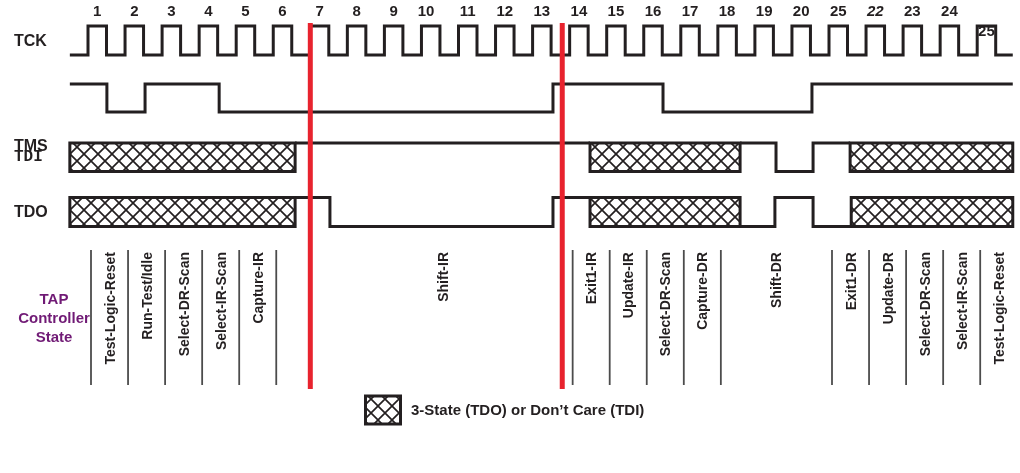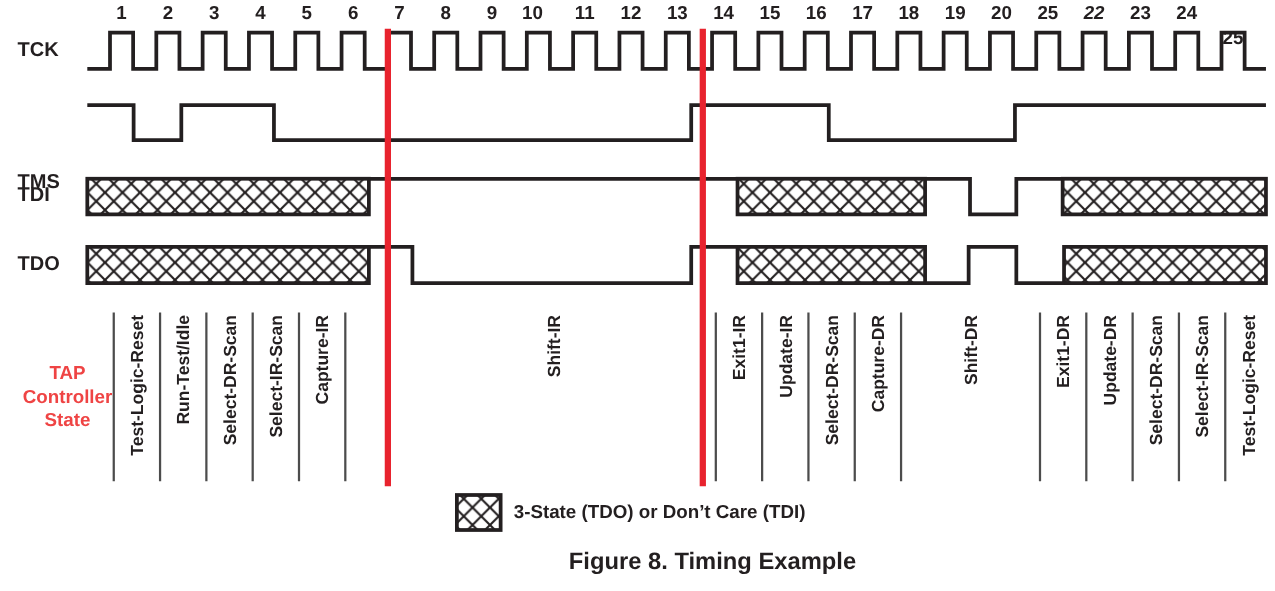--- a/index.html
+++ b/index.html
@@ -11,21 +11,21 @@
   .sig-label{
     position:absolute; left:14px; width:50px;
     font:bold 16px "Liberation Sans", sans-serif; color:#231f20;
   }
   .num{
     position:absolute; top:2px; width:28px; text-align:center;
     font:bold 15px "Liberation Sans", sans-serif; color:#231f20;
   }
   .tap-title{
     position:absolute; left:16px; top:289px; width:76px; text-align:center;
-    font:bold 15px "Liberation Sans", sans-serif; line-height:19px; color:#ef4444;
+    font:bold 15px "Liberation Sans", sans-serif; line-height:19px; color:#701a75;
   }
   .tdi-note{
     position:absolute; left:376px; top:146px; width:110px;
     font:bold 16px "Liberation Serif", serif; letter-spacing:1px; color:#e83b48;
   }
   .legend-label{
     position:absolute; left:411px; top:401px; width:320px;
     font:bold 15px "Liberation Sans", sans-serif; color:#231f20;
   }
   .caption{
@@ -93,21 +93,21 @@
         <text x="1003.7249999999999" y="252" text-anchor="end" transform="rotate(-90 1003.7249999999999 252)" class="state-label">Test-Logic-Reset</text>
         <rect x="307.79999999999995" y="23" width="5" height="366" fill="#e8232e"></rect>
         <rect x="559.74" y="23" width="5" height="366" fill="#e8232e"></rect>
         <rect x="365.5" y="396" width="35" height="28" fill="url(#xh)" stroke="#231f20" stroke-width="3"></rect>
       </g>
   </svg>
 
   <div id="html-layer">
       <div class="sig-label" style="top: 31.5px;">TCK</div>
       <div class="sig-label" style="top: 89px; margin-top: 48px;">TMS</div>
-      <div class="sig-label" style="top: 148.25px;">TDI</div>
+      <div class="sig-label" style="top: 148.25px; font-family: Liberation Mono, monospace;">TDI</div>
       <div class="sig-label" style="top: 203px;">TDO</div>
       <div class="num" style="left: 83.25px;">1</div>
       <div class="num" style="left: 120.3px;">2</div>
       <div class="num" style="left: 157.35px;">3</div>
       <div class="num" style="left: 194.4px;">4</div>
       <div class="num" style="left: 231.45px;">5</div>
       <div class="num" style="left: 268.5px;">6</div>
       <div class="num" style="left: 305.55px;">7</div>
       <div class="num" style="left: 342.6px;">8</div>
       <div class="num" style="left: 379.65px;">9</div>
@@ -124,14 +124,13 @@
       <div class="num" style="left: 787.2px;">20</div>
       <div class="num" style="left: 824.25px;">25</div>
       <div class="num" style="left: 861.3px; font-style: italic;">22</div>
       <div class="num" style="left: 898.35px;">23</div>
       <div class="num" style="left: 935.4px;">24</div>
       <div class="num" style="left: 972.45px; margin-top: 20px;">25</div>
     </div>
 
   <div class="tap-title">TAP Controller State</div>
   <div class="legend-label">3-State (TDO) or Don’t Care (TDI)</div>
-  <div class="caption">Figure 8. Timing Example</div>
 </div>
 
 </body></html>

